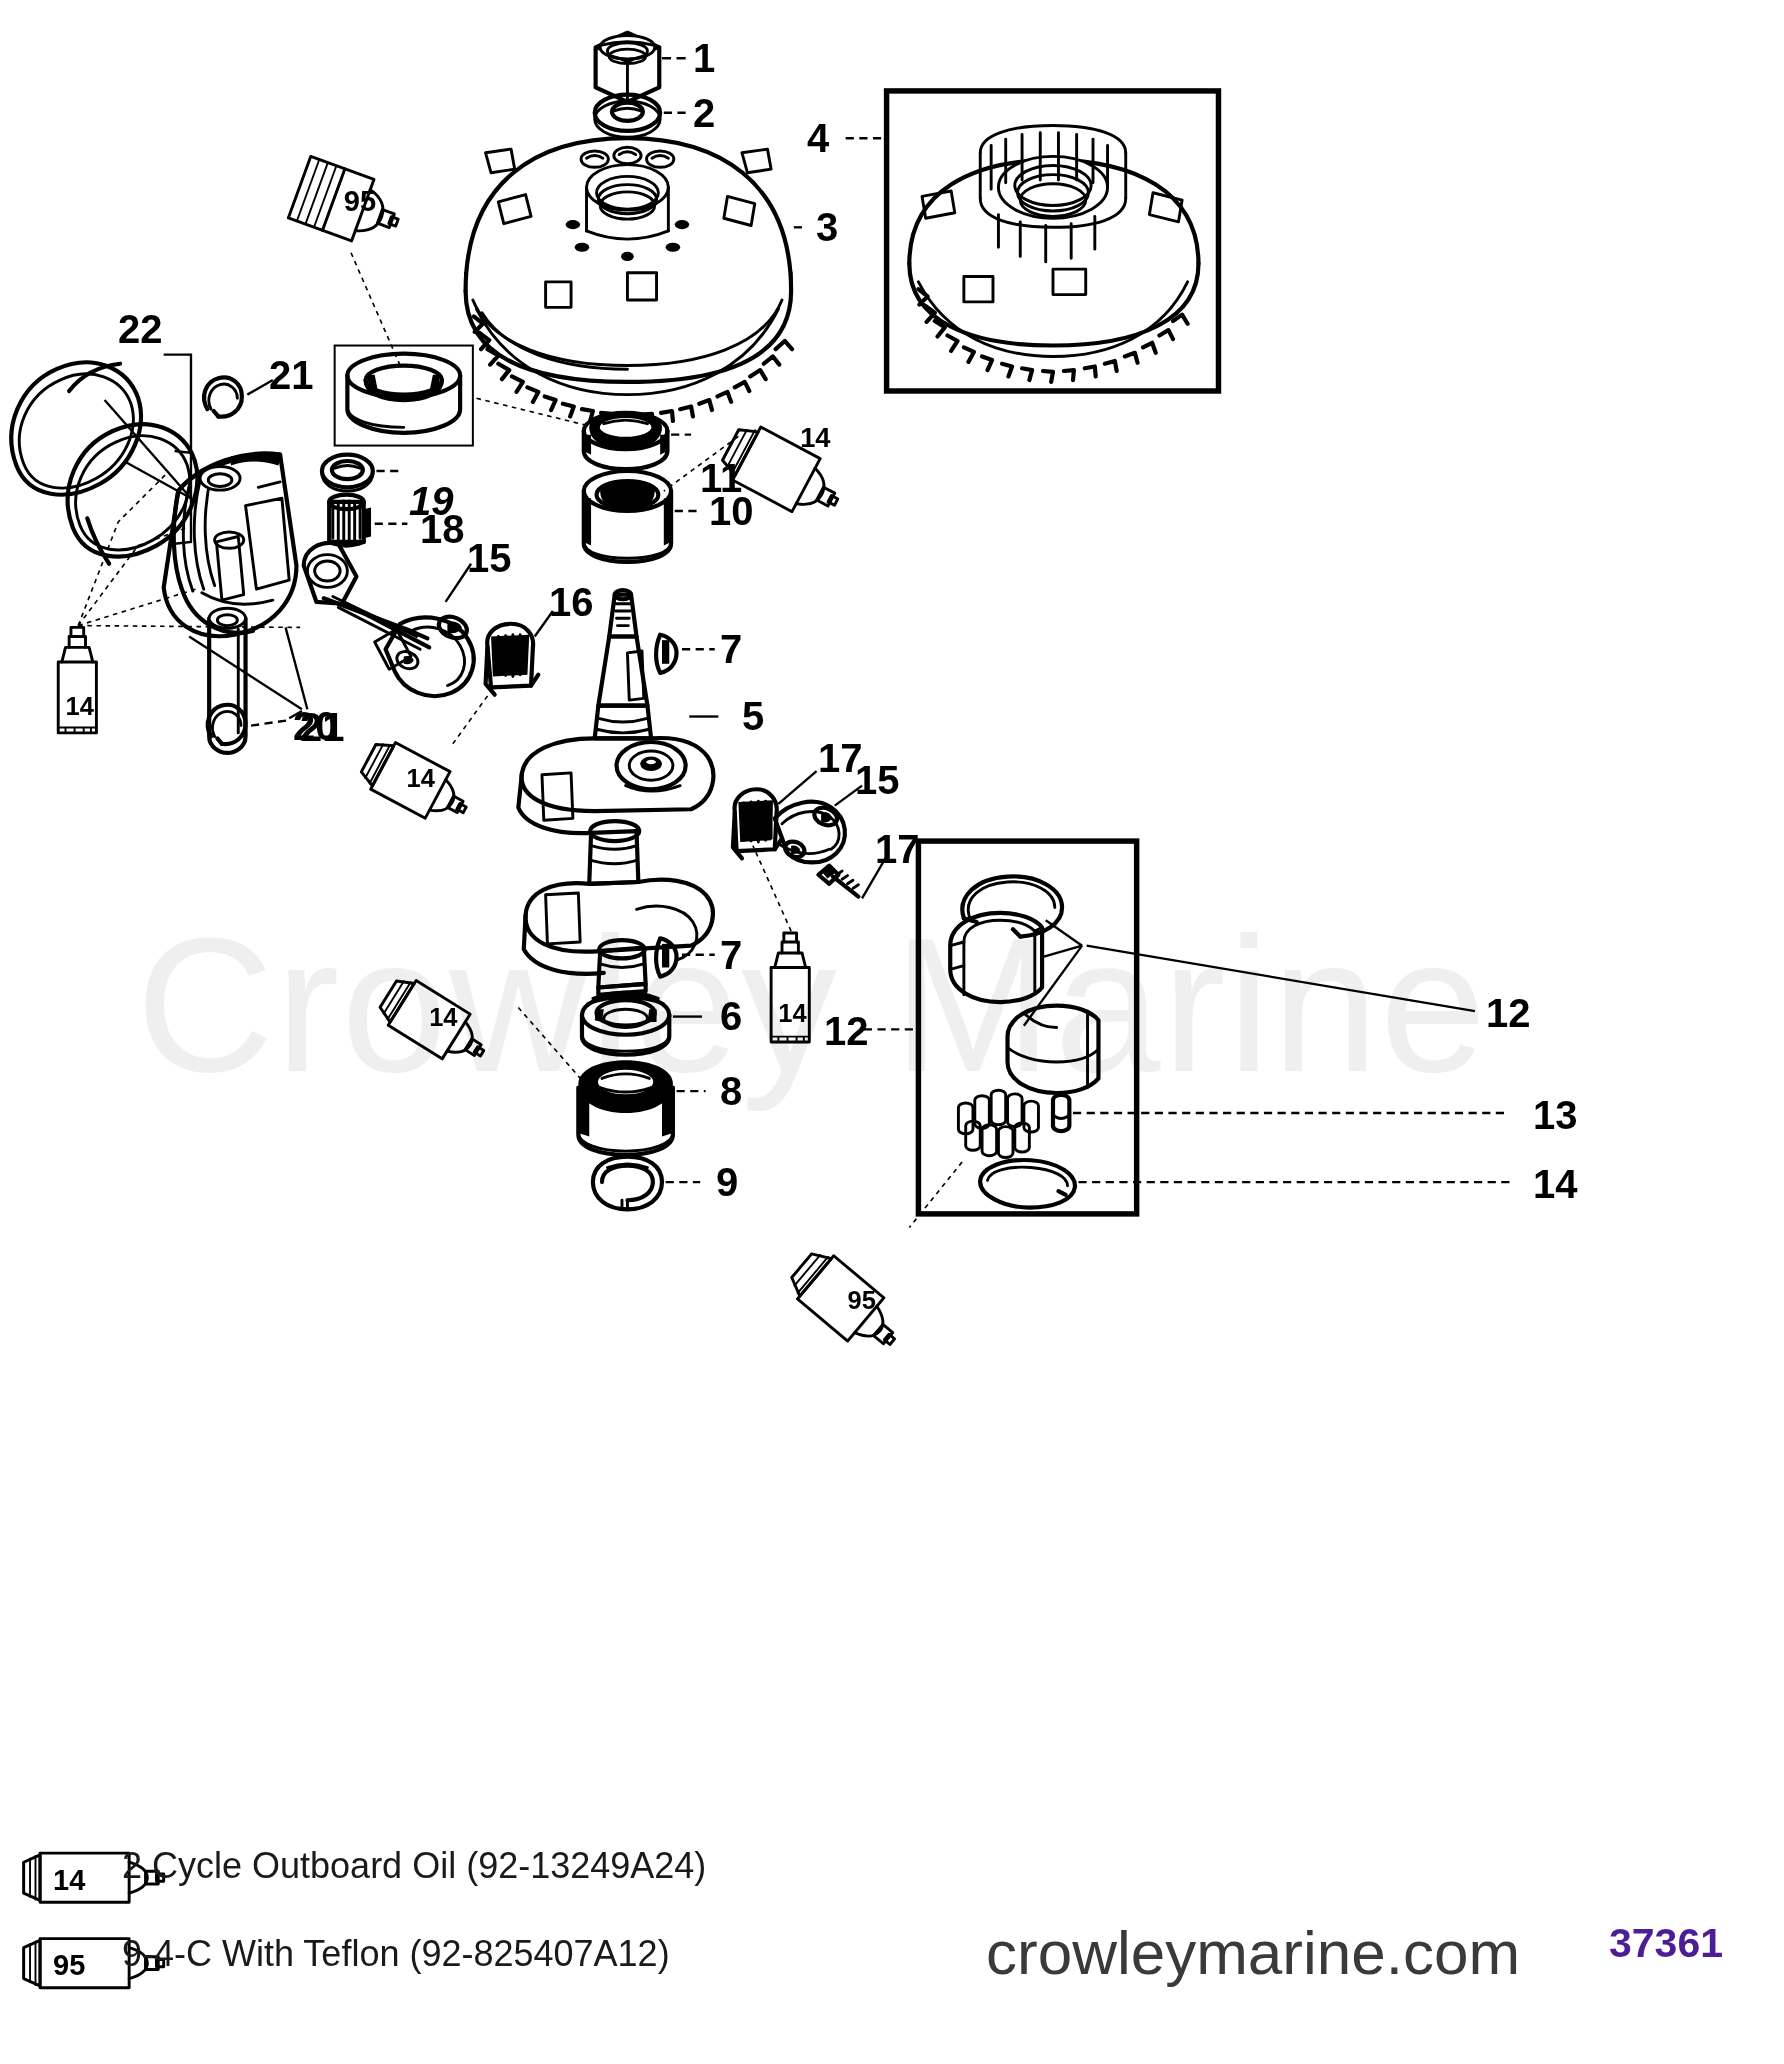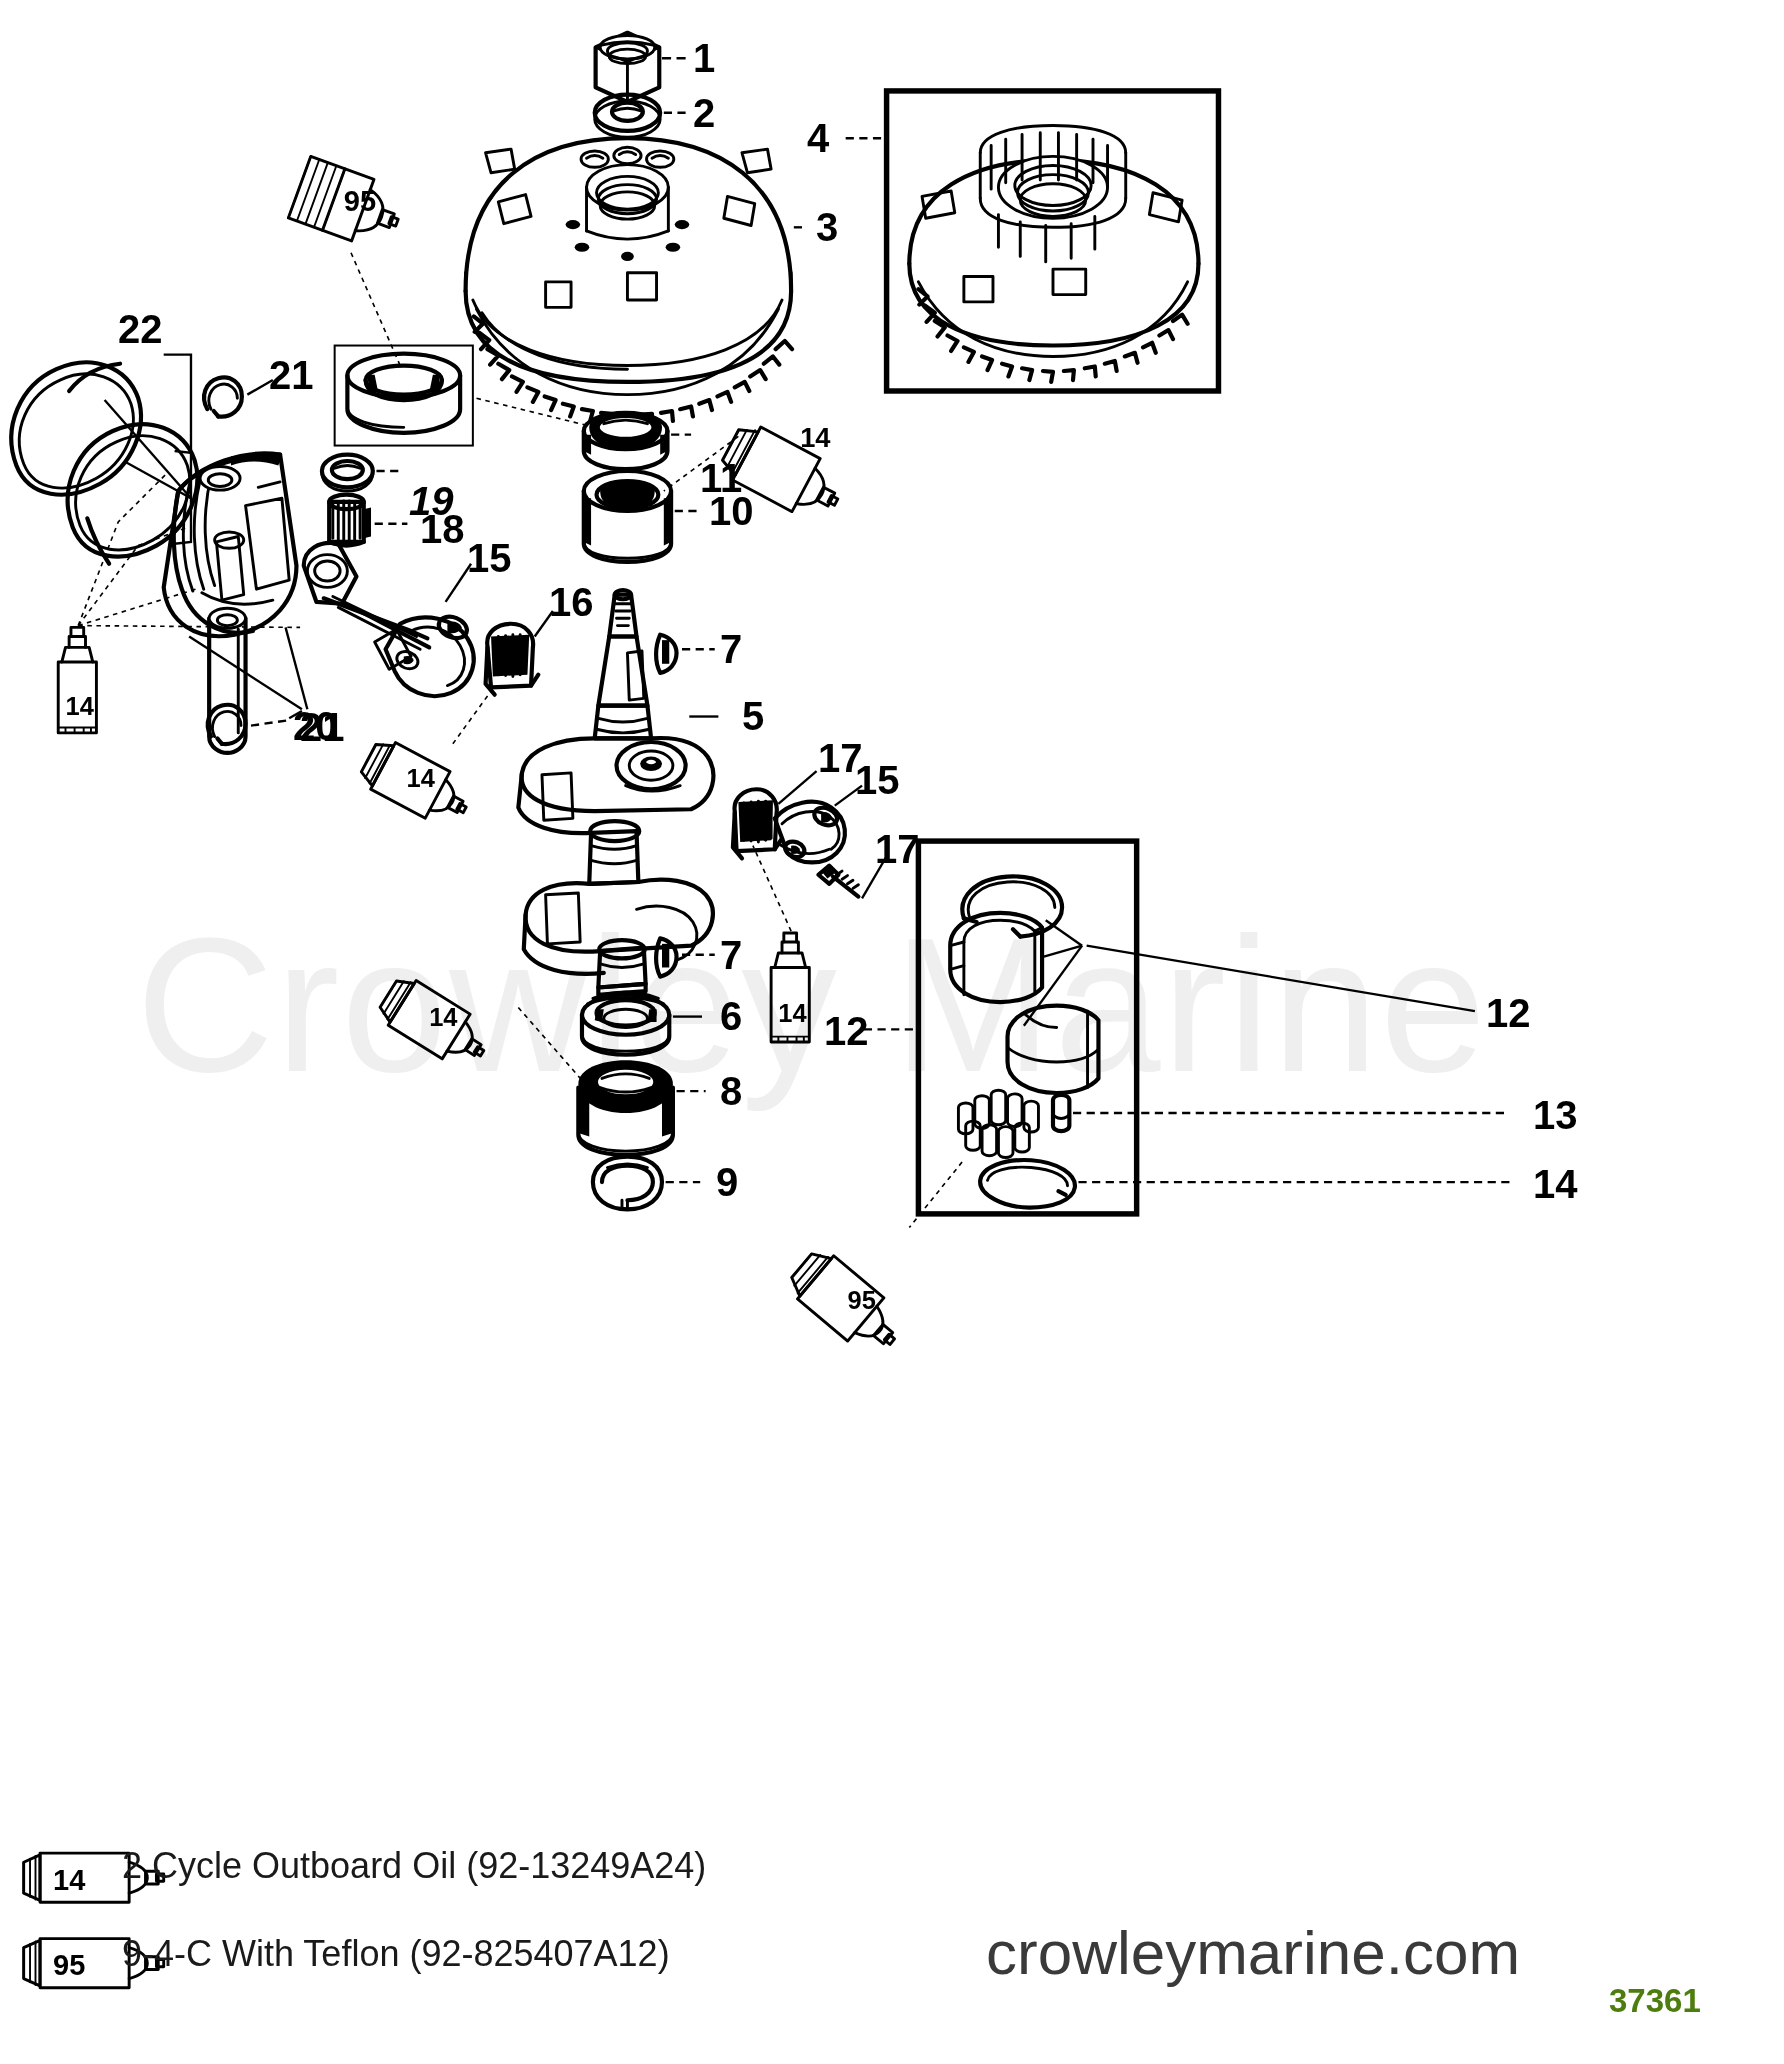--- a/index.html
+++ b/index.html
@@ -18,23 +18,23 @@
   .tubenum{position:absolute;font-size:30px;font-weight:bold;
            font-family:"Liberation Sans",sans-serif;color:#000;}
   .legend{position:absolute;left:0;top:1827px;width:818px;margin-left:6px;}
   .legend-row{position:relative;height:84px;}
   .legend-text{position:absolute;left:116px;top:18px;font-size:36px;
                font-family:"Liberation Sans",sans-serif;color:#1a1a1a;
                white-space:nowrap;}
   .site{position:absolute;left:986px;top:1917px;font-size:62px;
         font-family:"Liberation Sans",sans-serif;color:#3a3a3a;
         white-space:nowrap;}
-  .sheetno{position:absolute;left:1609px;top:1982px;font-size:33px;
+  .sheetno{position:absolute;left:1609px;top:1920px;font-size:41px;
            font-weight:bold;font-family:"Liberation Sans",sans-serif;
-           color:#4d7c0f;white-space:nowrap;}
+           color:#4c1d95;white-space:nowrap;}
   svg{display:block;overflow:visible;}
   .ln{fill:none;stroke:#000;stroke-width:3.2;stroke-linecap:round;stroke-linejoin:round;}
   .ln2{fill:none;stroke:#000;stroke-width:4.6;stroke-linecap:round;stroke-linejoin:round;}
   .lnT{fill:none;stroke:#000;stroke-width:2.1;stroke-linecap:round;stroke-linejoin:round;}
   .lead{fill:none;stroke:#000;stroke-width:2.6;}
   .leadThin{fill:none;stroke:#000;stroke-width:1.8;}
   .boxh{fill:none;stroke:#000;stroke-width:6;}
   .boxt{fill:none;stroke:#000;stroke-width:2.2;}
   .wht{fill:#fff;stroke:#000;stroke-width:3.2;}
   .blk{fill:#000;stroke:none;}

